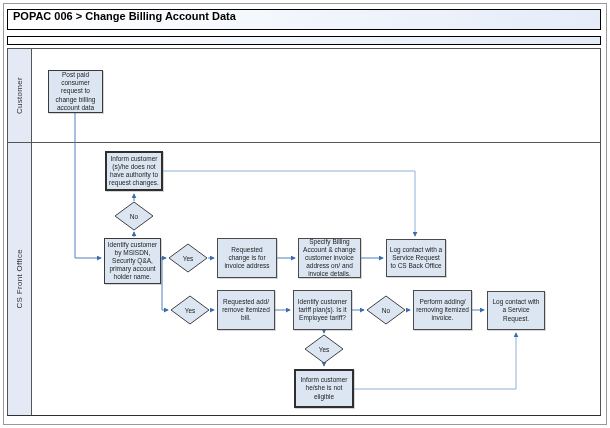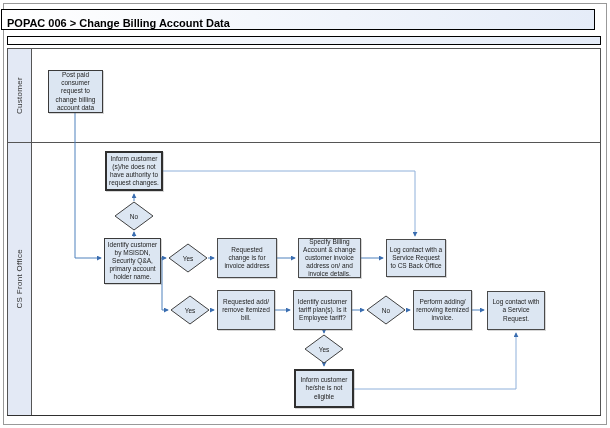--- a/index.html
+++ b/index.html
@@ -1,23 +1,23 @@
 <!DOCTYPE html>
 <html><head>
 <meta charset="utf-8">
 <style>
   html,body{margin:0;padding:0;background:#fff;}
   .page{position:relative;width:610px;height:428px;background:#fff;
         font-family:"Liberation Sans",sans-serif;overflow:hidden;}
   .page-border{position:absolute;left:3px;top:3px;width:602px;height:420px;
         border:1px solid #999;}
-  .title-bar{position:absolute;left:1px;top:9px;width:594px;height:21px;
+  .title-bar{position:absolute;left:7px;top:9px;width:594px;height:21px;
         background:linear-gradient(to right,#ffffff,#e5ecf8);
         border:1px solid #000;box-sizing:border-box;
-        display:flex;align-items:flex-end;padding-left:5px;
+        display:flex;align-items:flex-start;padding-left:5px;
         font-size:11px;font-weight:bold;color:#000;}
   .sub-band{position:absolute;left:7px;top:36px;width:594px;height:9px;
         background:linear-gradient(to right,#ffffff,#e5ecf8);
         border:1px solid #000;box-sizing:border-box;}
   .lanes{position:absolute;left:7px;top:48px;width:594px;height:368px;
         border:1px solid #555;border-bottom:2px solid #2f2f2f;box-sizing:border-box;}
   .lane{display:flex;box-sizing:border-box;}
   .lane+.lane{border-top:1px solid #555;}
   .lane-label{width:24px;background:#e3e9f5;border-right:1px solid #555;
         display:flex;align-items:center;justify-content:center;box-sizing:border-box;}

